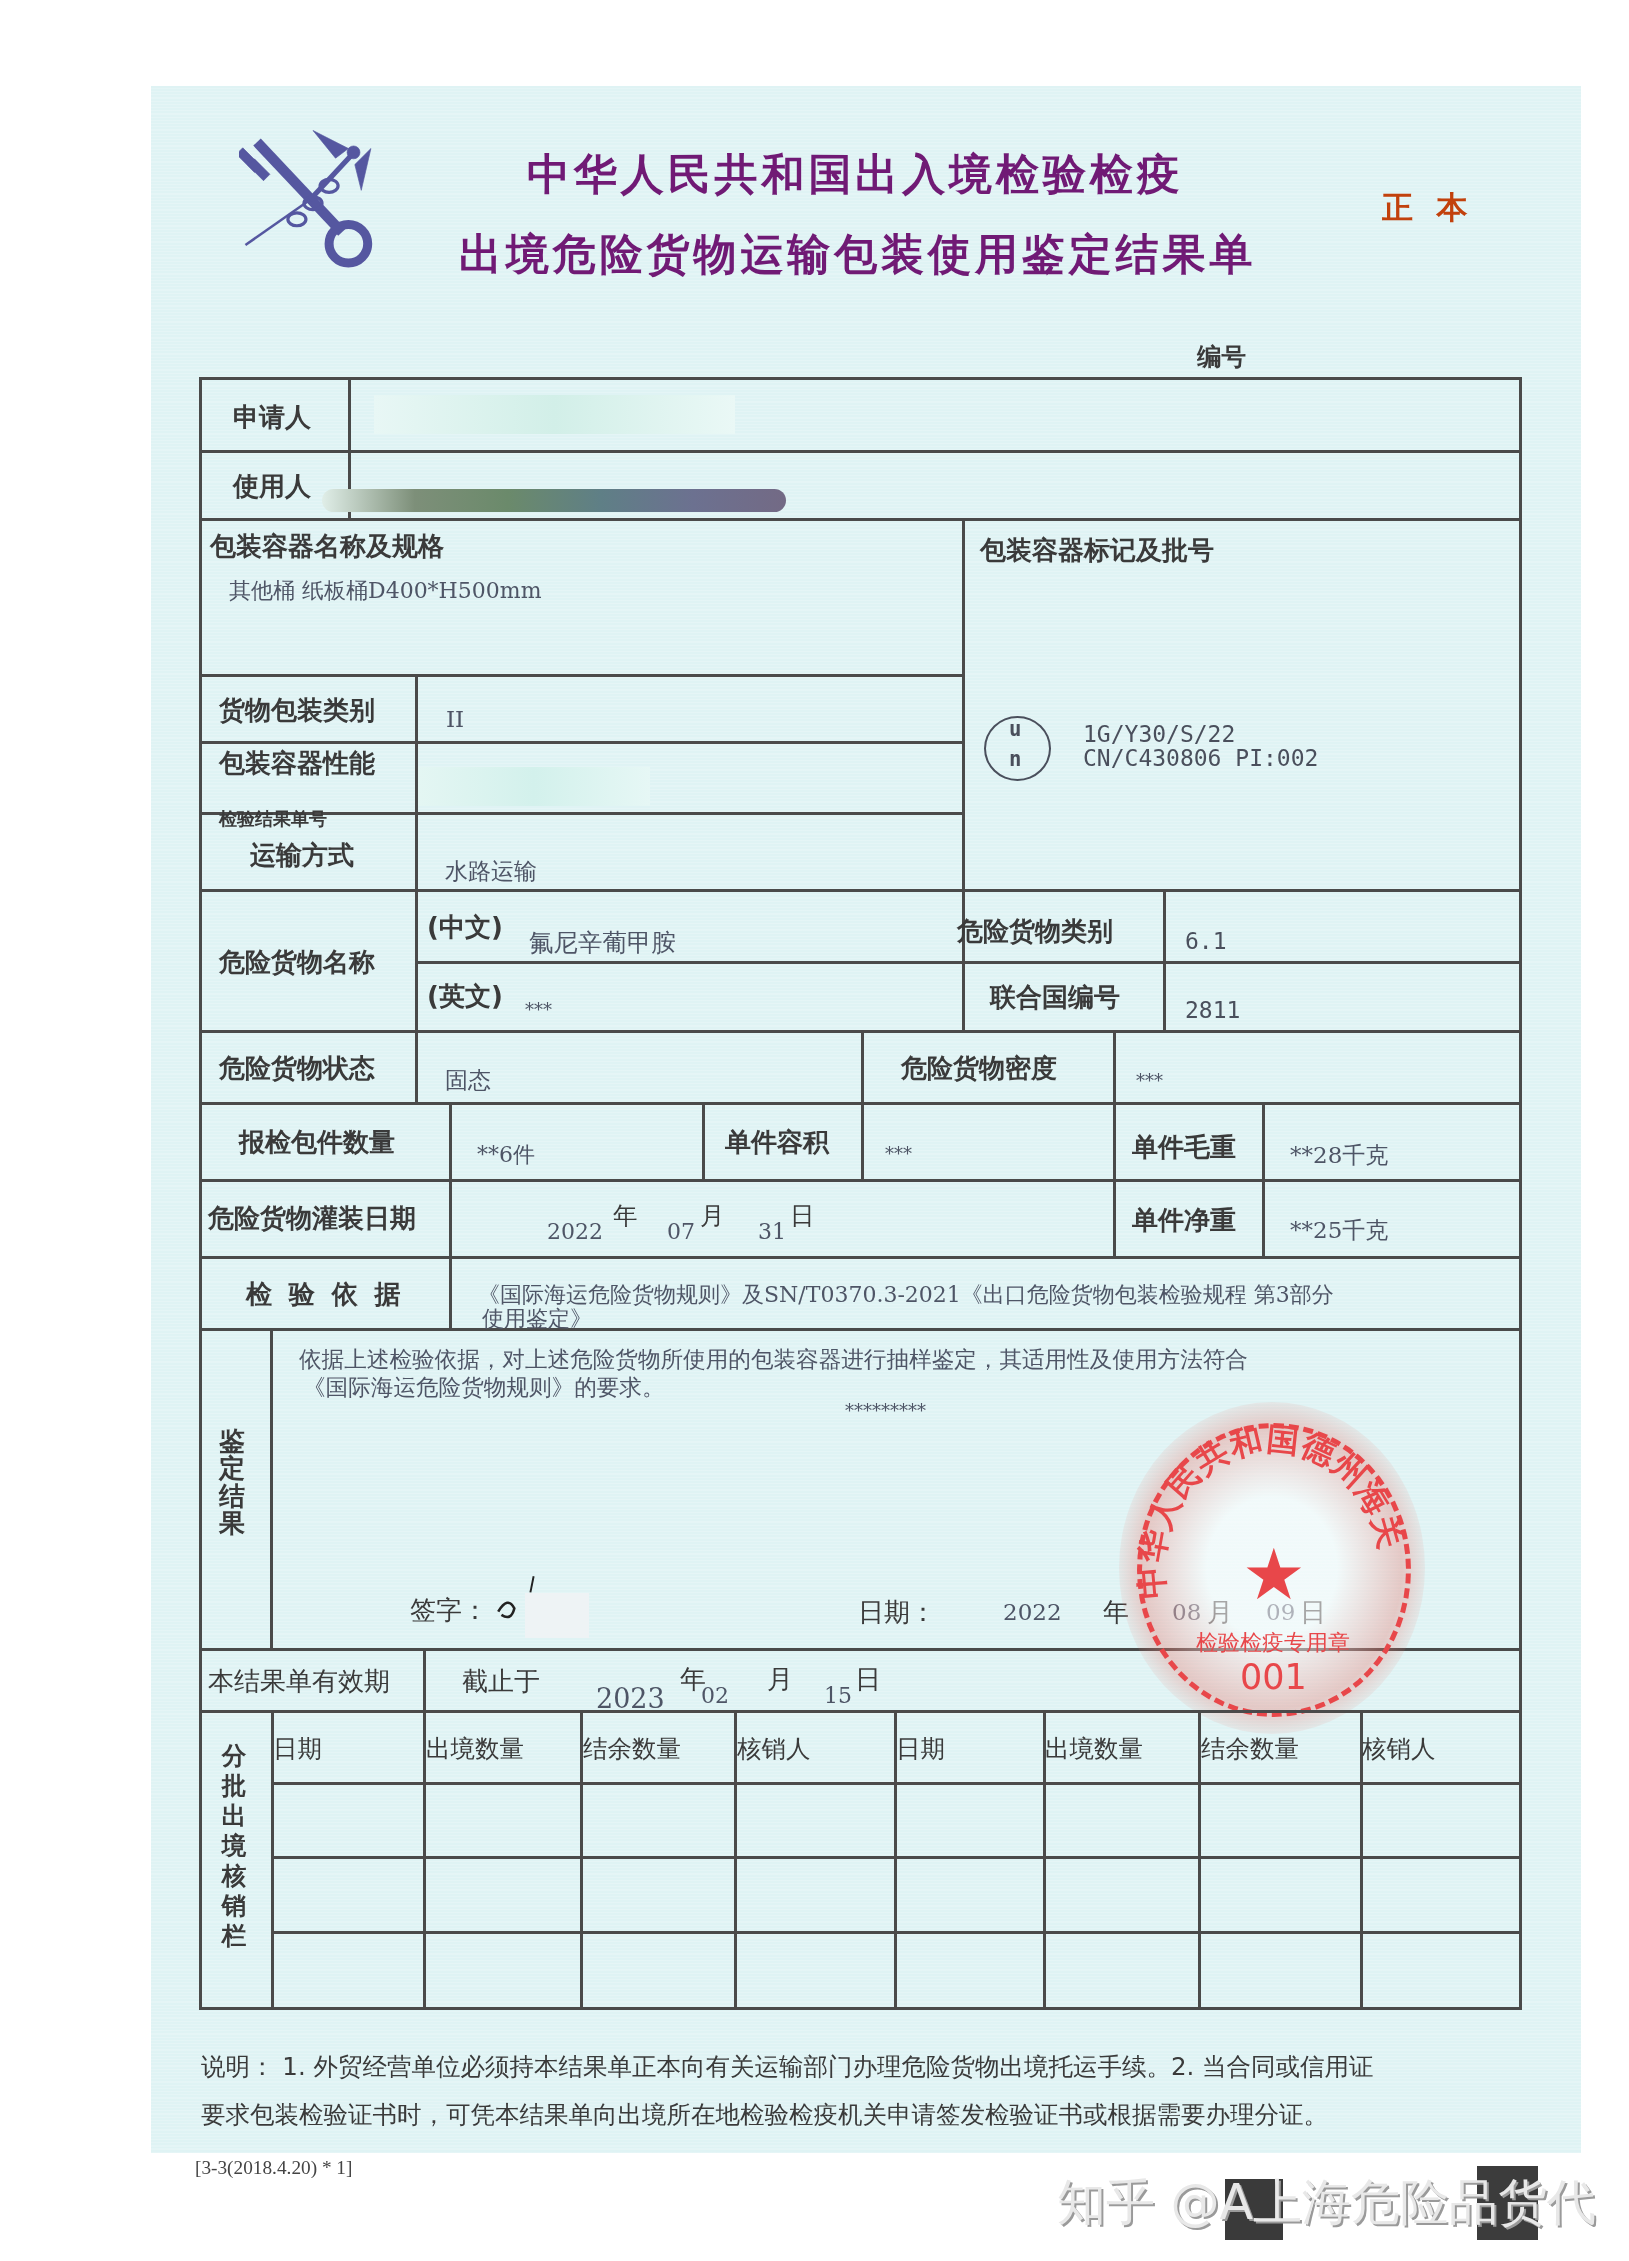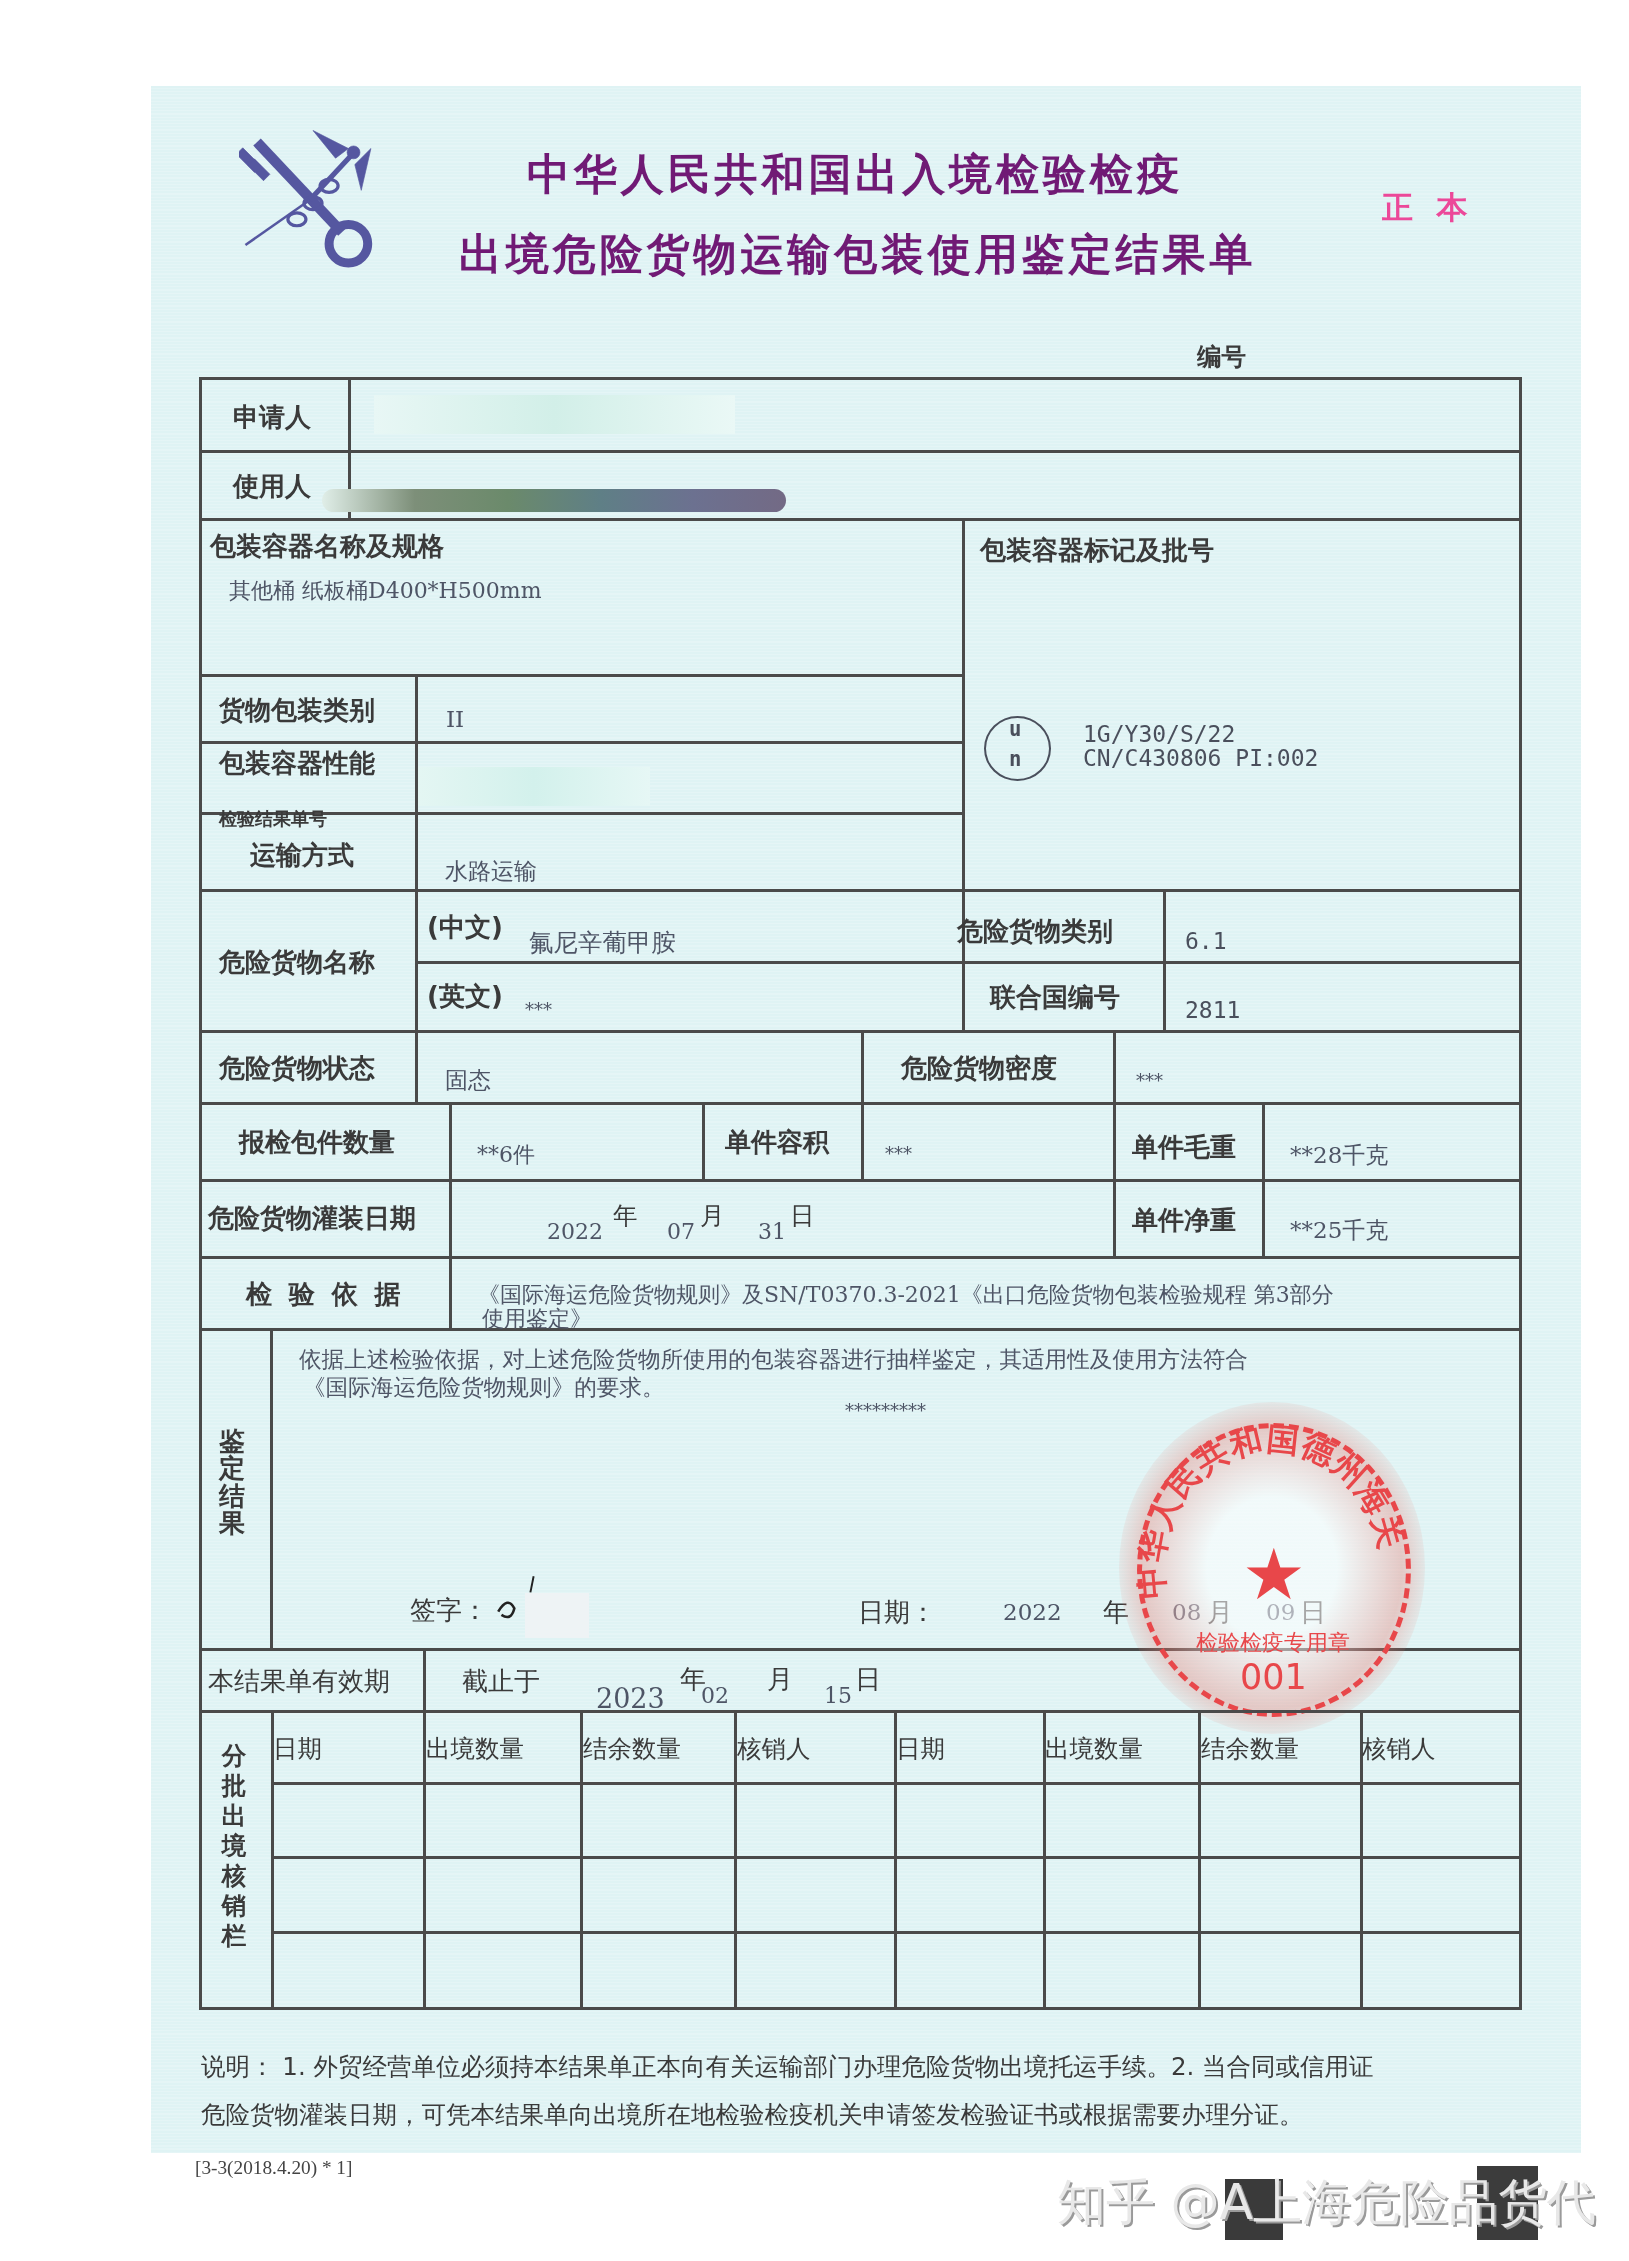--- a/index.html
+++ b/index.html
@@ -35,21 +35,21 @@
     <ellipse cx="140" cy="88" rx="14" ry="10" fill="none" stroke-width="5"></ellipse>
     <line x1="110" y1="110" x2="175" y2="40" stroke-width="8"></line>
     <circle cx="178" cy="36" r="10"></circle>
     <path d="M115 2 L170 30 L150 45 Z"></path>
     <path d="M205 30 L190 95 L180 55 Z"></path>
   </g>
 </svg>
 
 <div class="title" style="left:527px;top:146px;font-size:43px">中华人民共和国出入境检验检疫</div>
 <div class="title" style="left:459px;top:226px;font-size:43px">出境危险货物运输包装使用鉴定结果单</div>
-<div class="abs" style="left:1382px;top:187px;font-size:31px;color:#ec4899;font-family:'DejaVu Serif',serif;font-weight:bold;letter-spacing:6.4px;white-space:nowrap">正 本</div>
+<div class="abs" style="left:1382px;top:187px;font-size:31px;color:#c2410c;font-family:'DejaVu Serif',serif;font-weight:bold;letter-spacing:6.4px;white-space:nowrap">正 本</div>
 
 <div class="lbl" style="left:1197px;top:340px;font-size:24.5px">编号</div>
 <div class="abs" style="left:1254px;top:377px;width:268px;height:2.6px;background:#4a4a4a"></div>
 <div class="val" style="left:1261px;top:345px;font-size:22px"></div>
 
 <div class="hl" style="left:199px;top:377px;width:1323px"></div>
 <div class="vl" style="left:199px;top:377px;height:1632px"></div>
 <div class="vl" style="left:1519px;top:377px;height:1632px"></div>
 <div class="hl" style="left:199px;top:2007px;width:1323px"></div>
 
@@ -208,19 +208,19 @@
 <div class="cellc" style="left:273px;top:1732px;width:150px;font-size:24.5px;font-weight:normal">日期</div>
 <div class="cellc" style="left:426px;top:1732px;width:155px;font-size:24.5px;font-weight:normal">出境数量</div>
 <div class="cellc" style="left:583px;top:1732px;width:152px;font-size:24.5px;font-weight:normal">结余数量</div>
 <div class="cellc" style="left:737px;top:1732px;width:157px;font-size:24.5px;font-weight:normal">核销人</div>
 <div class="cellc" style="left:896px;top:1732px;width:146px;font-size:24.5px;font-weight:normal">日期</div>
 <div class="cellc" style="left:1045px;top:1732px;width:153px;font-size:24.5px;font-weight:normal">出境数量</div>
 <div class="cellc" style="left:1201px;top:1732px;width:159px;font-size:24.5px;font-weight:normal">结余数量</div>
 <div class="cellc" style="left:1362px;top:1732px;width:157px;font-size:24.5px;font-weight:normal">核销人</div>
 
 <div class="lbl" style="left:201px;top:2050px;font-size:24.5px;font-weight:normal">说明： 1. 外贸经营单位必须持本结果单正本向有关运输部门办理危险货物出境托运手续。2. 当合同或信用证</div>
-<div class="lbl" style="left:201px;top:2098px;font-size:24.5px;font-weight:normal">危险货物灌装日期，可凭本结果单向出境所在地检验检疫机关申请签发检验证书或根据需要办理分证。</div>
+<div class="lbl" style="left:201px;top:2098px;font-size:24.5px;font-weight:normal">要求包装检验证书时，可凭本结果单向出境所在地检验检疫机关申请签发检验证书或根据需要办理分证。</div>
 <div class="abs" style="left:195px;top:2157px;font-size:19.3px;font-family:'Liberation Serif',serif;color:#444;white-space:nowrap">[3-3(2018.4.20) * 1]</div>
 
 <div class="abs" style="left:1225px;top:2179px;width:58px;height:61px;background:#3a3a3a"></div>
 <div class="abs" style="left:1477px;top:2166px;width:61px;height:74px;background:#3c3c3c"></div>
 <div class="abs" style="left:1057px;top:2170px;font-size:49px;color:#e8e8e8;font-family:'DejaVu Sans',sans-serif;white-space:nowrap;text-shadow:1.9px 1.9px 0 #9a9a9a">知乎 @A上海危险品货代</div>
 
 
 </body></html>

